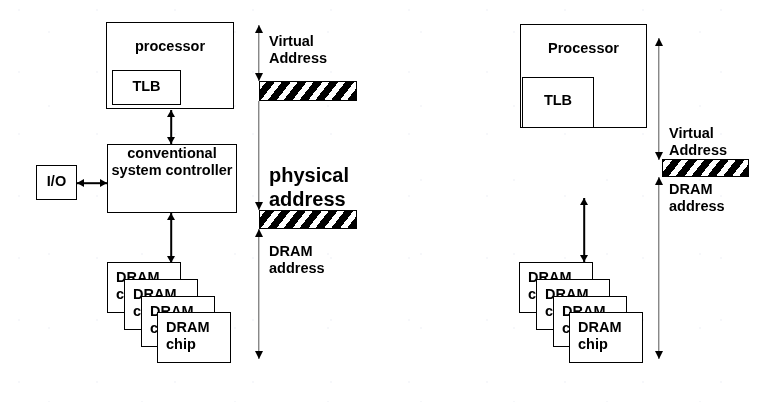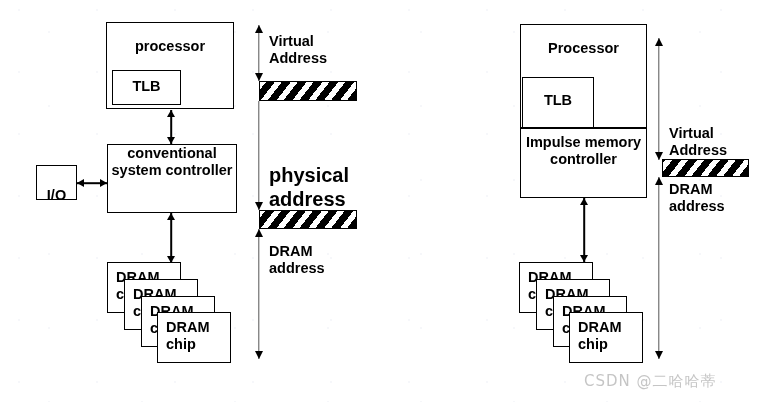--- a/index.html
+++ b/index.html
@@ -140,21 +140,21 @@
       <div class="head down"></div>
     </div>
 
     <div class="box" style="left:98px;top:144px;width:130px;height:69px;font-size:14.5px;">
       <span class="lbl">conventional
 system
 controller</span>
     </div>
 
     <div class="box" style="left:27px;top:165px;width:41px;height:35px;font-size:14.5px;">
-      <span class="lbl" style="margin-top:21px;">I/O</span>
+      <span class="lbl" style="margin-top:7px;">I/O</span>
     </div>
 
     <div class="hconn" style="left:68px;top:176px;width:30px;height:14px;">
       <div class="shaft"></div>
       <div class="head left"></div>
       <div class="head right"></div>
     </div>
 
     <div class="vconn" style="left:155px;top:213px;width:14px;height:50px;">
       <div class="shaft"></div>
@@ -211,25 +211,20 @@
   <div class="abs" style="left:400px;top:0;width:365px;height:402px;">
 
     <div class="box" style="left:111px;top:24px;width:127px;height:104px;font-size:14.5px;">
       <span class="lbl" style="margin-top:15px;">Processor</span>
     </div>
 
     <div class="box" style="left:113px;top:77px;width:72px;height:51px;font-size:14.5px;">
       <span class="lbl" style="margin-top:14px;">TLB</span>
     </div>
 
-    <div class="box" style="left:111px;top:128px;width:127px;height:70px;font-size:14.5px;padding-top:5px;">
-      <span class="lbl">Impulse
-memory
-controller</span>
-    </div>
 
     <div class="vconn" style="left:168px;top:198px;width:14px;height:64px;">
       <div class="shaft"></div>
       <div class="head up"></div>
       <div class="head down"></div>
     </div>
 
     <div class="box" style="left:110px;top:262px;width:74px;height:51px;font-size:14.5px;text-align:left;padding-left:8px;padding-top:6px;">
       <span class="lbl">DRAM
 chip</span>
@@ -260,15 +255,14 @@
     <div class="measure" style="left:244px;top:177px;width:12px;height:182px;">
       <div class="shaft"></div>
       <div class="head up"></div>
       <div class="head down"></div>
     </div>
     <div class="txt" style="left:260px;top:181px;font-size:14.5px;">DRAM
 address</div>
 
   </div>
 
-  <div class="watermark" style="left:575px;top:372px;">CSDN @二哈哈蒂</div>
 
 </div>
 
 </body></html>

